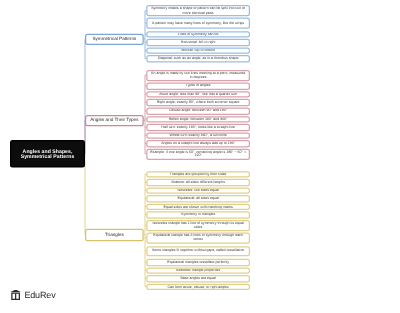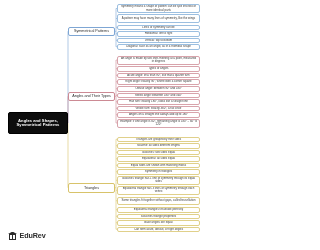--- a/index.html
+++ b/index.html
@@ -92,21 +92,21 @@
     background: #ffffff;
   }
   #logo .mark .bar {
     position: absolute;
     left: 4.1px; top: 4.4px;
     width: 0.9px; height: 4.4px;
     background: #2b2b2b;
   }
   #logo .wordmark {
     font-size: 7.2px;
-    font-weight: bold;
+    font-weight: normal;
     color: #2b2b2b;
     letter-spacing: -0.1px;
   }
 </style>
 </head>
 <body>
 
 <div id="canvas">
 
   <svg class="links" viewBox="0 0 202 250" preserveAspectRatio="none">

